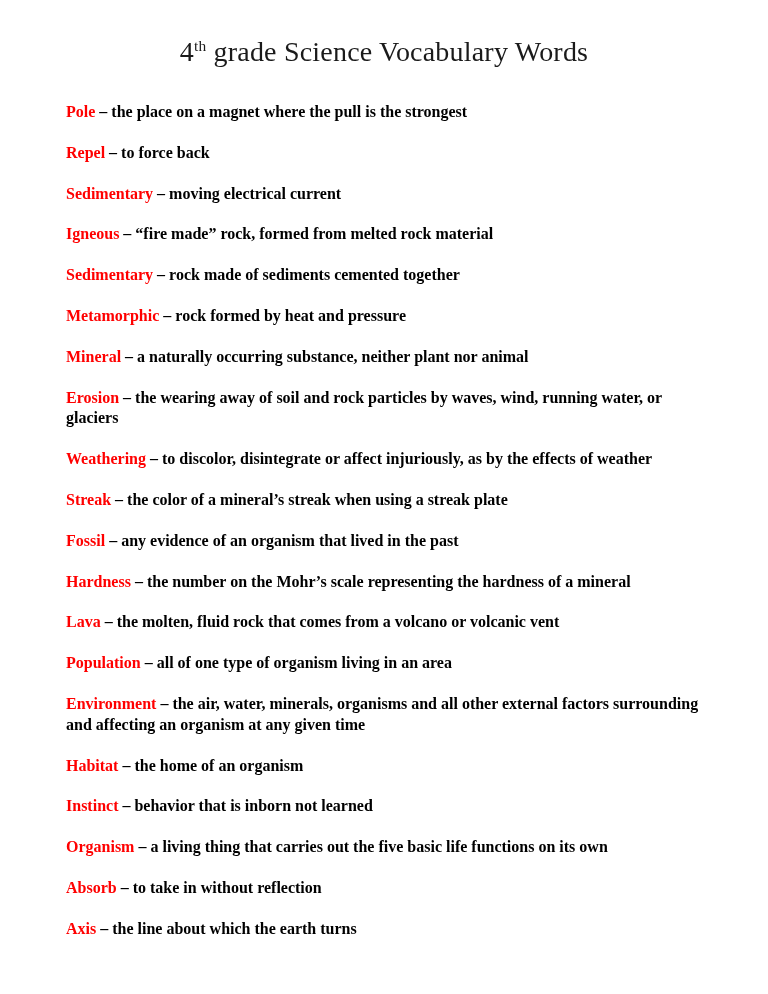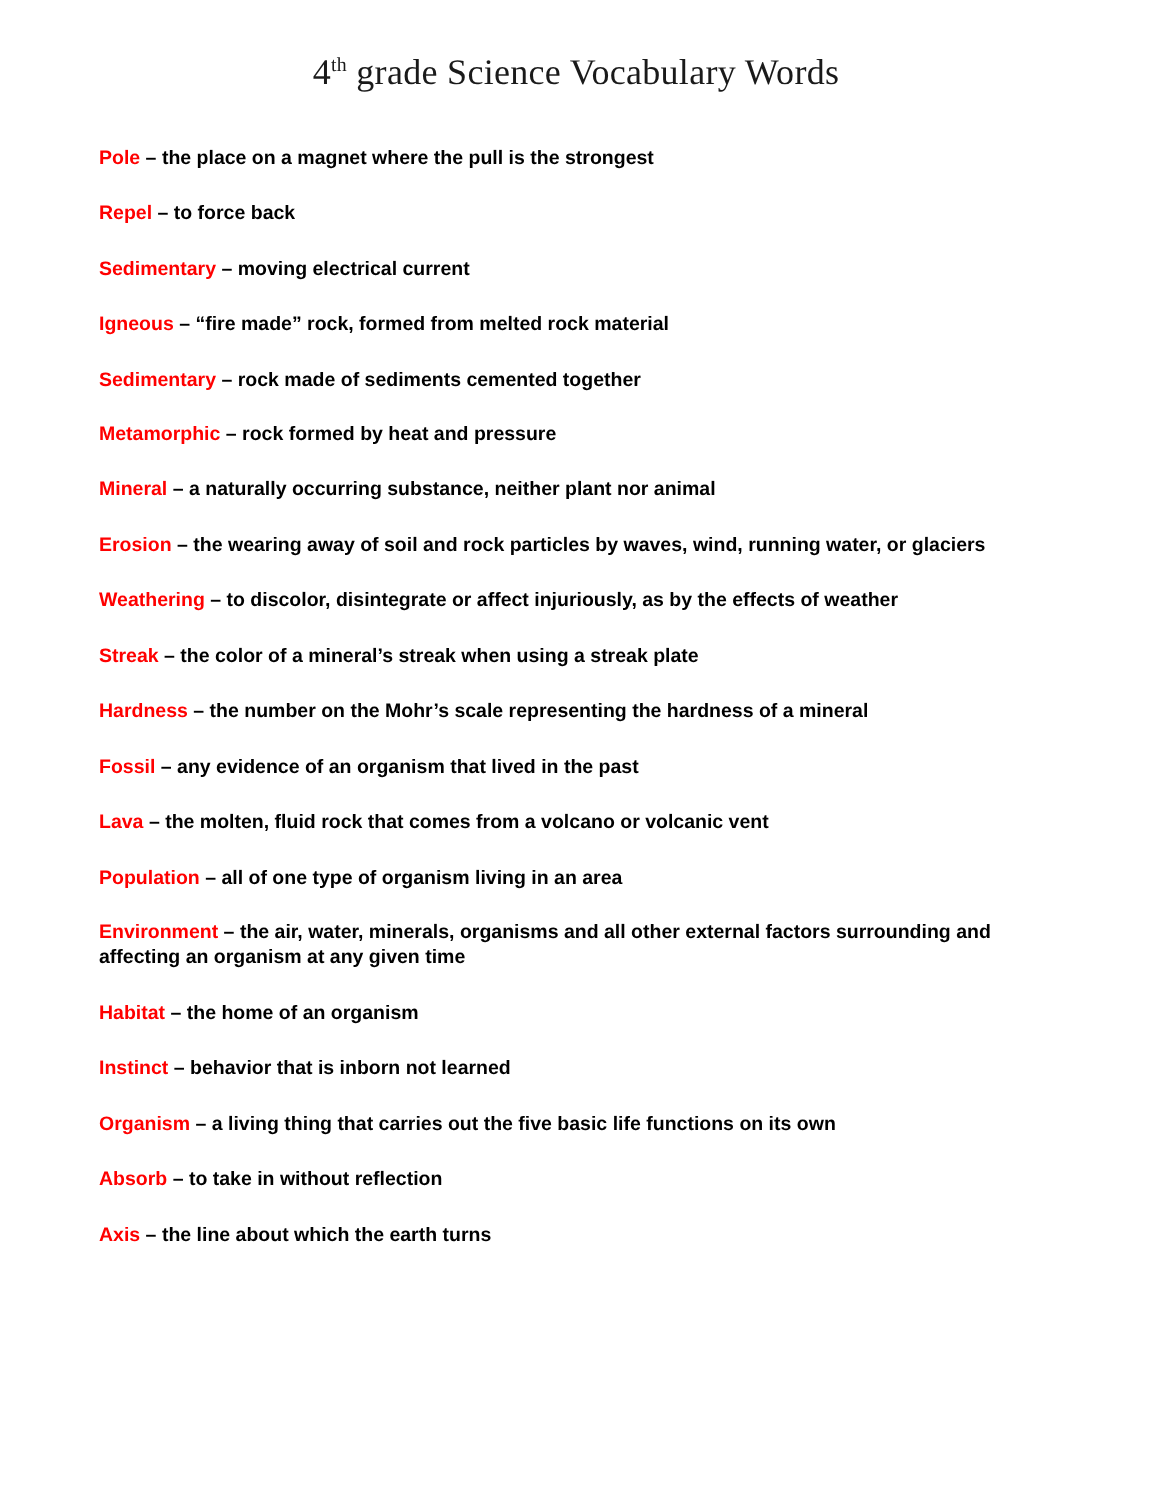--- a/index.html
+++ b/index.html
@@ -17,41 +17,42 @@
   .page {
     box-sizing: border-box;
     width: 768px;
     min-height: 994px;
     padding: 36px 66px 40px 66px;
     background: var(--bg-color, #ffffff);
   }
   h1.title {
     font-family: "Liberation Serif", serif;
     font-weight: 400;
-    font-size: 24px;
+    font-size: 28px;
     color: #1a1a1a;
     text-align: center;
     margin: 0 0 34px 0;
     letter-spacing: 0.2px;
   }
   h1.title sup {
     font-size: 0.55em;
     vertical-align: super;
     line-height: 0;
   }
   .vocab-list {
     margin: 0;
     padding: 0;
   }
   p.entry {
     margin: 0 0 20px 0;
-    font-size: 13px;
+    font-size: 16px;
     font-weight: bold;
     line-height: 1.3;
     color: var(--text-color, #000000);
+    font-family: Liberation Serif, serif;
   }
   p.entry .term {
     color: var(--term-color, #ff0000);
     font-weight: bold;
   }
   p.entry .definition {
     color: var(--text-color, #000000);
     font-weight: bold;
   }
 </style>
@@ -65,22 +66,22 @@
       <p class="entry"><span class="term">Pole</span><span class="definition"> – the place on a magnet where the pull is the strongest</span></p>
       <p class="entry"><span class="term">Repel</span><span class="definition"> – to force back</span></p>
       <p class="entry"><span class="term">Sedimentary</span><span class="definition"> – moving electrical current</span></p>
       <p class="entry"><span class="term">Igneous</span><span class="definition"> – “fire made” rock, formed from melted rock material</span></p>
       <p class="entry"><span class="term">Sedimentary</span><span class="definition"> – rock made of sediments cemented together</span></p>
       <p class="entry"><span class="term">Metamorphic</span><span class="definition"> – rock formed by heat and pressure</span></p>
       <p class="entry"><span class="term">Mineral</span><span class="definition"> – a naturally occurring substance, neither plant nor animal</span></p>
       <p class="entry"><span class="term">Erosion</span><span class="definition"> – the wearing away of soil and rock particles by waves, wind, running water, or glaciers</span></p>
       <p class="entry"><span class="term">Weathering</span><span class="definition"> – to discolor, disintegrate or affect injuriously, as by the effects of weather</span></p>
       <p class="entry"><span class="term">Streak</span><span class="definition"> – the color of a mineral’s streak when using a streak plate</span></p>
+      <p class="entry"><span class="term">Fossil</span><span class="definition"> – any evidence of an organism that lived in the past</span></p>
       <p class="entry"><span class="term">Hardness</span><span class="definition"> – the number on the Mohr’s scale representing the hardness of a mineral</span></p>
-      <p class="entry"><span class="term">Fossil</span><span class="definition"> – any evidence of an organism that lived in the past</span></p>
       <p class="entry"><span class="term">Lava</span><span class="definition"> – the molten, fluid rock that comes from a volcano or volcanic vent</span></p>
       <p class="entry"><span class="term">Population</span><span class="definition"> – all of one type of organism living in an area</span></p>
       <p class="entry"><span class="term">Environment</span><span class="definition"> – the air, water, minerals, organisms and all other external factors surrounding and affecting an organism at any given time</span></p>
       <p class="entry"><span class="term">Habitat</span><span class="definition"> – the home of an organism</span></p>
       <p class="entry"><span class="term">Instinct</span><span class="definition"> – behavior that is inborn not learned</span></p>
       <p class="entry"><span class="term">Organism</span><span class="definition"> – a living thing that carries out the five basic life functions on its own</span></p>
       <p class="entry"><span class="term">Absorb</span><span class="definition"> – to take in without reflection</span></p>
       <p class="entry"><span class="term">Axis</span><span class="definition"> – the line about which the earth turns</span></p>
     </div>
 </div>

